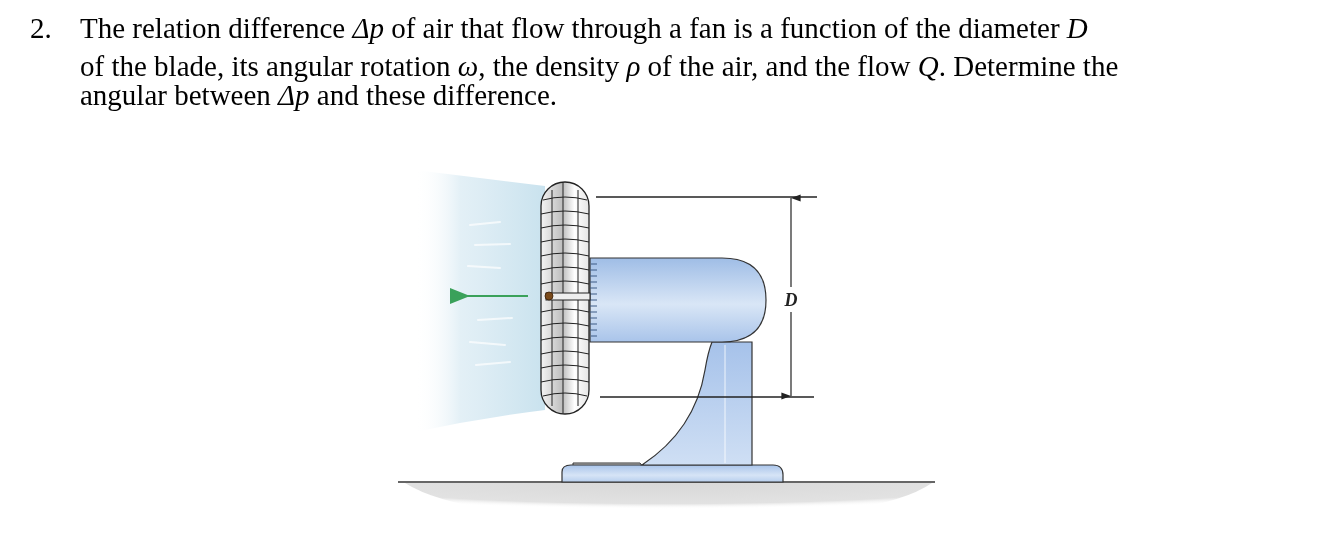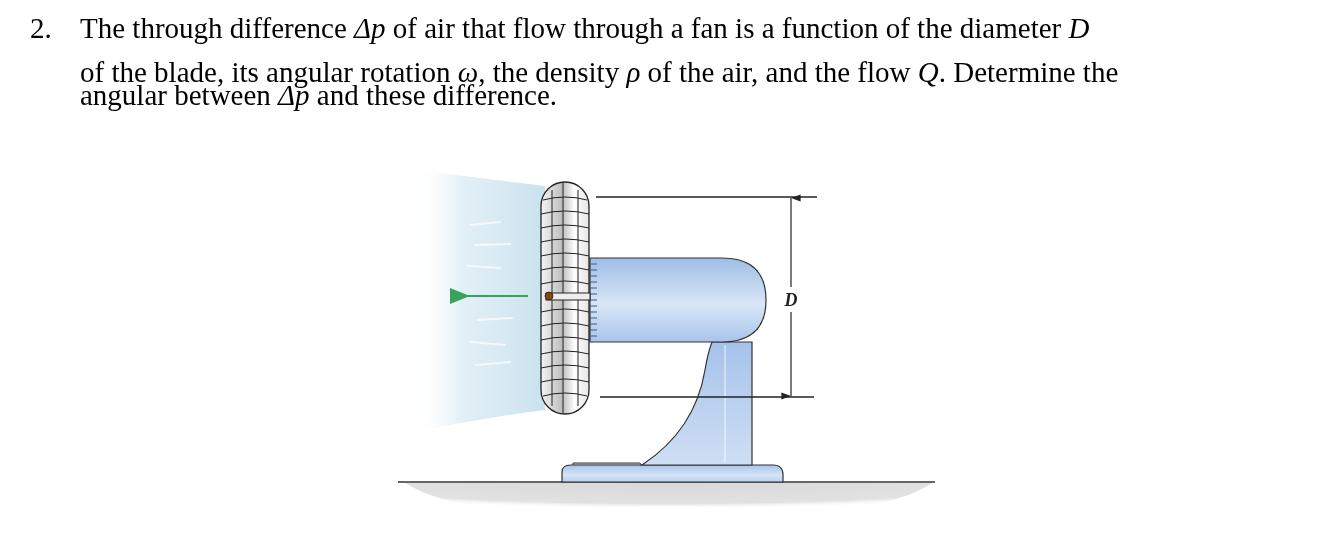--- a/index.html
+++ b/index.html
@@ -5,31 +5,31 @@
     html, body { margin: 0; padding: 0; background: #ffffff; }
     body { width: 1328px; height: 544px; position: relative; overflow: hidden; }
     .problem {
       position: absolute; left: 0; top: 0; width: 1328px;
       font-family: "Liberation Serif", "DejaVu Serif", serif;
       font-size: 29px; color: #000; line-height: 33px;
     }
     .num { position: absolute; left: 30px; top: 12px; }
     .line { position: absolute; left: 80px; white-space: nowrap; }
     .l1 { top: 12px; }
-    .l2 { top: 56px; font-family: Liberation Serif, serif; }
+    .l2 { top: 50px; font-family: Liberation Serif, serif; }
     .l3 { top: 79px; }
     i { font-style: italic; }
     .figure { position: absolute; left: 0; top: 0; }
   </style>
 </head>
 <body>
 
 <div class="problem">
   <span class="num">2.</span>
-  <div class="line l1"><span>The through difference </span><i>Δp</i><span> of air that flow through a fan is a function of the diameter </span><i>D</i></div>
+  <div class="line l1"><span>The relation difference </span><i>Δp</i><span> of air that flow through a fan is a function of the diameter </span><i>D</i></div>
   <div class="line l2"><span>of the blade, its angular rotation </span><i>ω</i><span>, the density </span><i>ρ</i><span> of the air, and the flow </span><i>Q</i><span>. Determine the</span></div>
   <div class="line l3"><span>angular between </span><i>Δp</i><span> and these difference.</span></div>
 </div>
 
 <svg class="figure" width="1328" height="544" viewBox="0 0 1328 544" xmlns="http://www.w3.org/2000/svg">
   <defs>
     <linearGradient id="airGrad" x1="0" y1="0" x2="1" y2="0">
       <stop offset="0" stop-color="#ffffff" stop-opacity="0"></stop>
       <stop offset="0.35" stop-color="#dcecf4" stop-opacity="0.8"></stop>
       <stop offset="1" stop-color="#c9e2ee"></stop>

